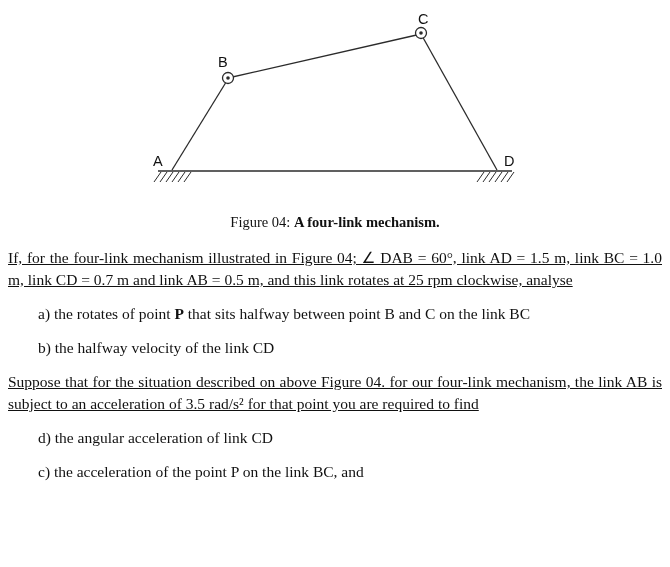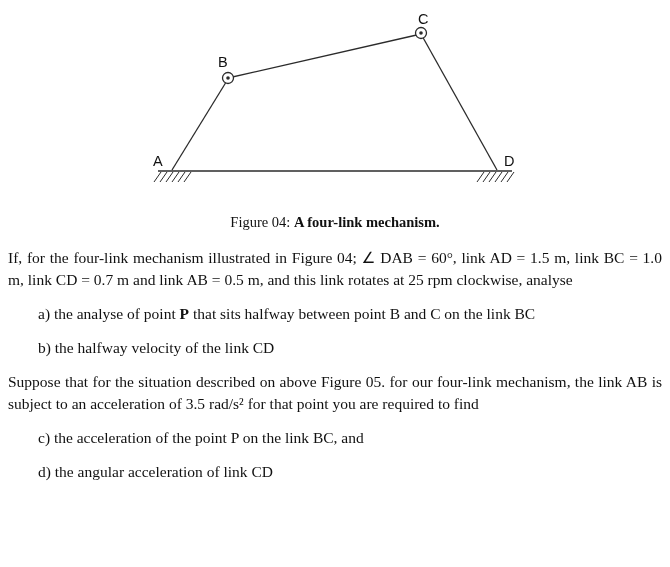--- a/index.html
+++ b/index.html
@@ -38,20 +38,21 @@
   .caption .cap-title { font-weight: bold; }
   .body-text {
     padding: 0 8px;
     margin-top: 16px;
     font-size: 15.5px;
     line-height: 22px;
   }
   .para {
     margin: 0 0 12px 0;
     text-align: justify;
+    text-decoration: underline;
   }
   .item {
     margin: 0 0 12px 0;
     padding-left: 30px;
   }
   .footer-note {
     margin: 14px 0 0 0;
   }
   b { font-weight: bold; }
 </style>
@@ -111,34 +112,34 @@
     </figcaption>
   </figure>
 
   <div class="body-text">
 
     <p class="para">
       <span>If, for the four-link mechanism illustrated in Figure 04; ∠ DAB = 60°, link AD = 1.5 m, link BC = 1.0 m, link CD = 0.7 m and link AB = 0.5 m, and this link rotates at 25 rpm clockwise, analyse</span>
     </p>
 
     <p class="item">
-      <span>a) the analyse of point </span><b>P</b><span> that sits halfway between point B and C on the link BC</span>
+      <span>a) the rotates of point </span><b>P</b><span> that sits halfway between point B and C on the link BC</span>
     </p>
 
     <p class="item">
       <span>b) the halfway velocity of the link CD</span>
     </p>
 
     <p class="para">
-      <span>Suppose that for the situation described on above Figure 05. for our four-link mechanism, the link AB is subject to an acceleration of 3.5 rad/s² for that point you are required to find</span>
+      <span>Suppose that for the situation described on above Figure 04. for our four-link mechanism, the link AB is subject to an acceleration of 3.5 rad/s² for that point you are required to find</span>
+    </p>
+
+    <p class="item">
+      <span>d) the angular acceleration of link CD</span>
     </p>
 
     <p class="item">
       <span>c) the acceleration of the point P on the link BC, and</span>
-    </p>
-
-    <p class="item">
-      <span>d) the angular acceleration of link CD</span>
     </p>
 
 
   </div>
 </div>
 
 </body></html>

